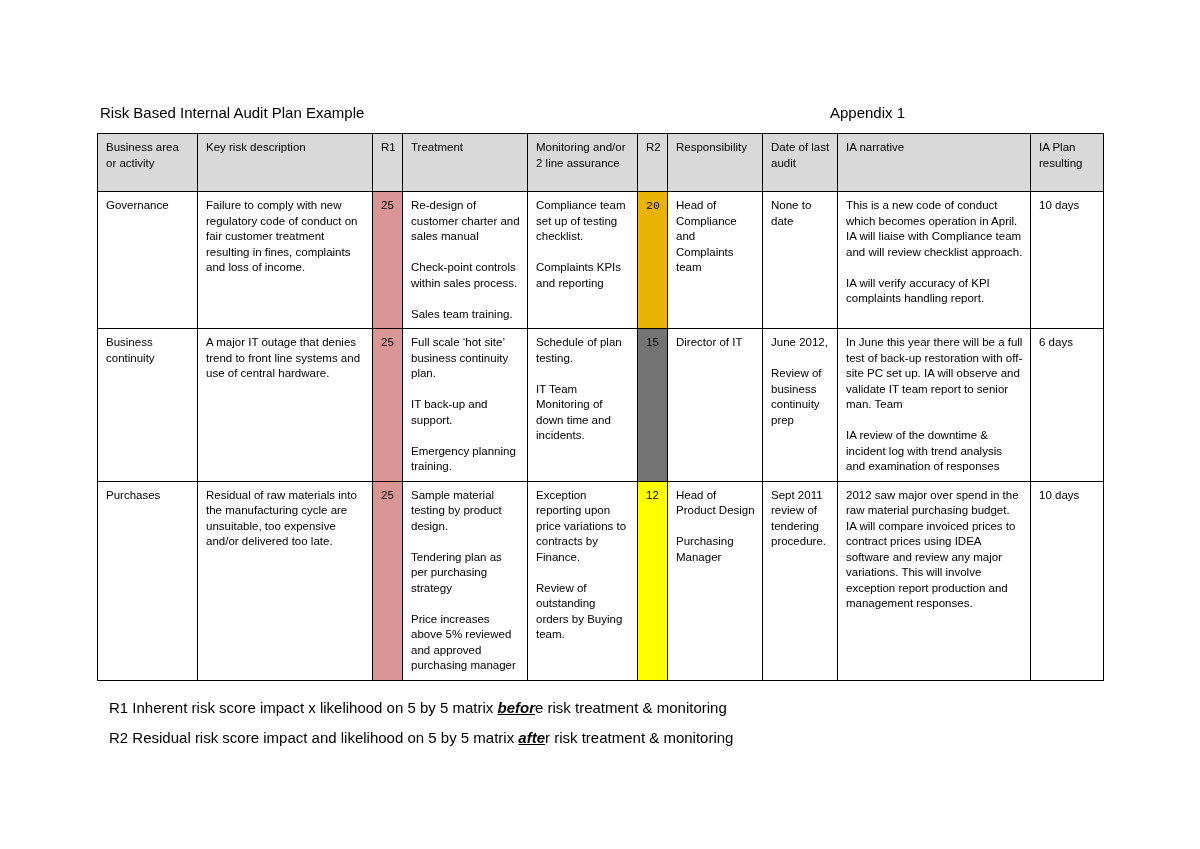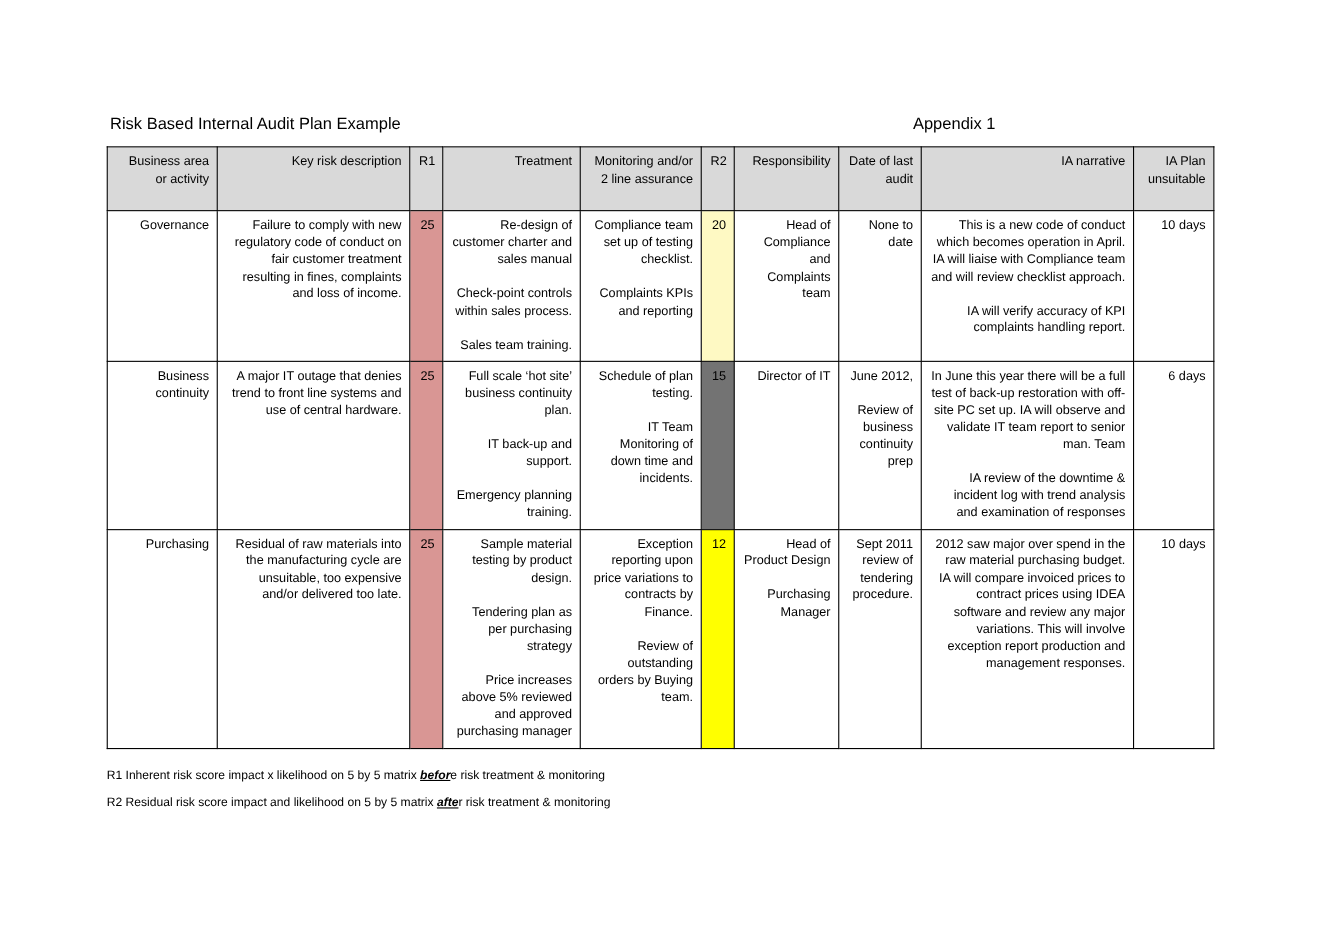--- a/index.html
+++ b/index.html
@@ -26,30 +26,30 @@
     table-layout: fixed;
     width: 1006px;
     font-size: 11.5px;
     line-height: 1.35;
   }
   table.audit-table th,
   table.audit-table td {
     border: 1px solid #000000;
     padding: 6px 7px 6px 8px;
     vertical-align: top;
-    text-align: right;
+    text-align: left;
     font-weight: normal;
     white-space: pre-line;
     overflow: hidden;
   }
   table.audit-table thead th {
     background: #d9d9d9;
   }
   td.score { white-space: normal; }
-  .notes { margin: 18px 3px 0 0; font-size: 11px; }
+  .notes { margin: 18px 3px 0 12px; font-size: 15px; }
   .note { margin: 0 0 13px 0; }
   .emph { font-weight: bold; font-style: italic; text-decoration: underline; }
 </style>
 </head>
 <body>
 
 <div class="page">
 
   <div class="doc-header">
     <span>Risk Based Internal Audit Plan Example</span>
@@ -73,37 +73,37 @@
       <tr style="height:58px">
         <th>Business area or activity</th>
         <th>Key risk description</th>
         <th>R1</th>
         <th>Treatment</th>
         <th>Monitoring and/or 2 line assurance</th>
         <th>R2</th>
         <th>Responsibility</th>
         <th>Date of last audit</th>
         <th>IA narrative</th>
-        <th>IA Plan unsuitable</th>
+        <th>IA Plan resulting</th>
       </tr>
     </thead>
     <tbody>
       <tr style="height:135px">
         <td>Governance</td>
         <td>Failure to comply with new regulatory code of conduct on fair customer treatment resulting in fines, complaints and loss of income.</td>
         <td class="score" style="background-color: rgb(217, 150, 148);">25</td>
         <td>Re-design of customer charter and sales manual
 
 Check-point controls within sales process.
 
 Sales team training.</td>
         <td>Compliance team set up of testing checklist.
 
 Complaints KPIs and reporting</td>
-        <td class="score" style="background-color: #fef9c3;">20</td>
+        <td class="score" style="background-color: #eab308; font-family: Liberation Mono, monospace;">20</td>
         <td>Head of Compliance and Complaints team</td>
         <td>None to date</td>
         <td>This is a new code of conduct which becomes operation in April. IA will liaise with Compliance team and will review checklist approach.
 
 IA will verify accuracy of KPI complaints handling report.</td>
         <td>10 days</td>
       </tr>
       <tr style="height:152px">
         <td>Business continuity</td>
         <td>A major IT outage that denies trend to front line systems and use of central hardware.</td>
@@ -120,21 +120,21 @@
         <td>Director of IT</td>
         <td>June 2012,
 
 Review of business continuity prep</td>
         <td>In June this year there will be a full test of back-up restoration with off- site PC set up. IA will observe and validate IT team report to senior man. Team
 
 IA review of the downtime &amp; incident log with trend analysis and examination of responses</td>
         <td>6 days</td>
       </tr>
       <tr style="height:188px">
-        <td>Purchasing</td>
+        <td>Purchases</td>
         <td>Residual of raw materials into the manufacturing cycle are unsuitable, too expensive and/or delivered too late.</td>
         <td class="score" style="background-color: rgb(217, 150, 148);">25</td>
         <td>Sample material testing by product design.
 
 Tendering plan as per purchasing strategy
 
 Price increases above 5% reviewed and approved purchasing manager</td>
         <td>Exception reporting upon price variations to contracts by Finance.
 
 Review of outstanding orders by Buying team.</td>

